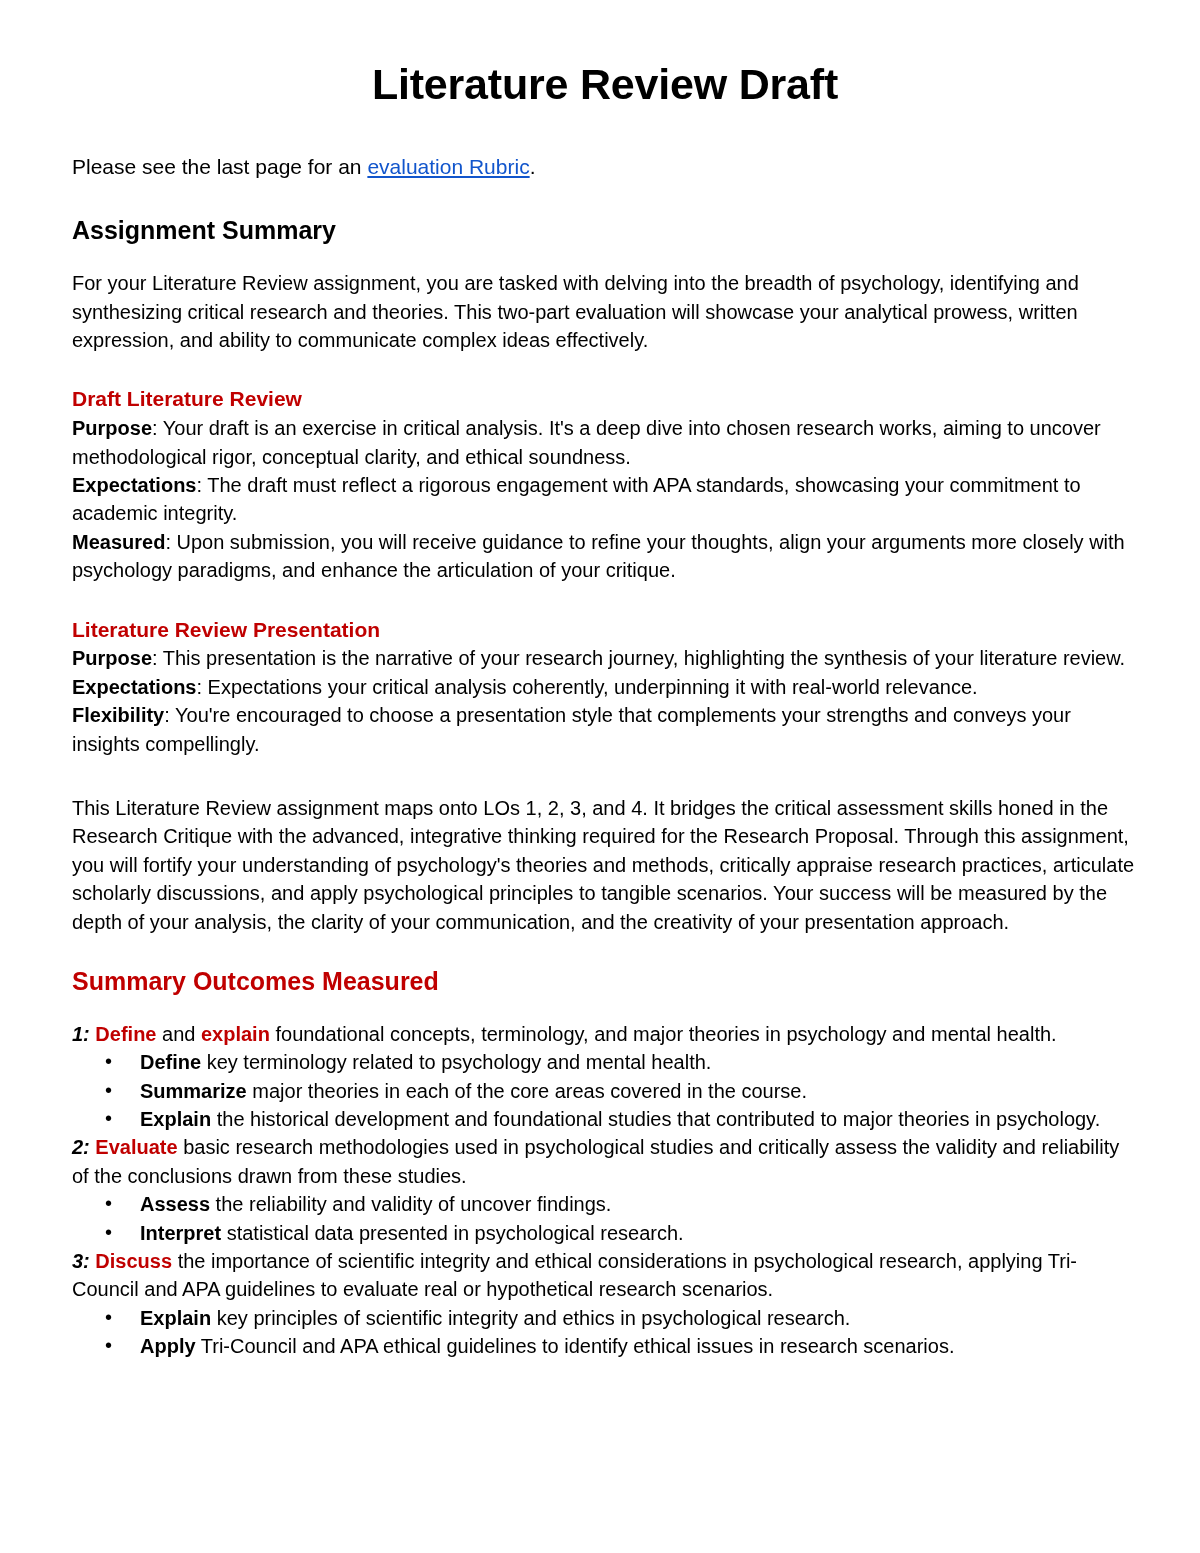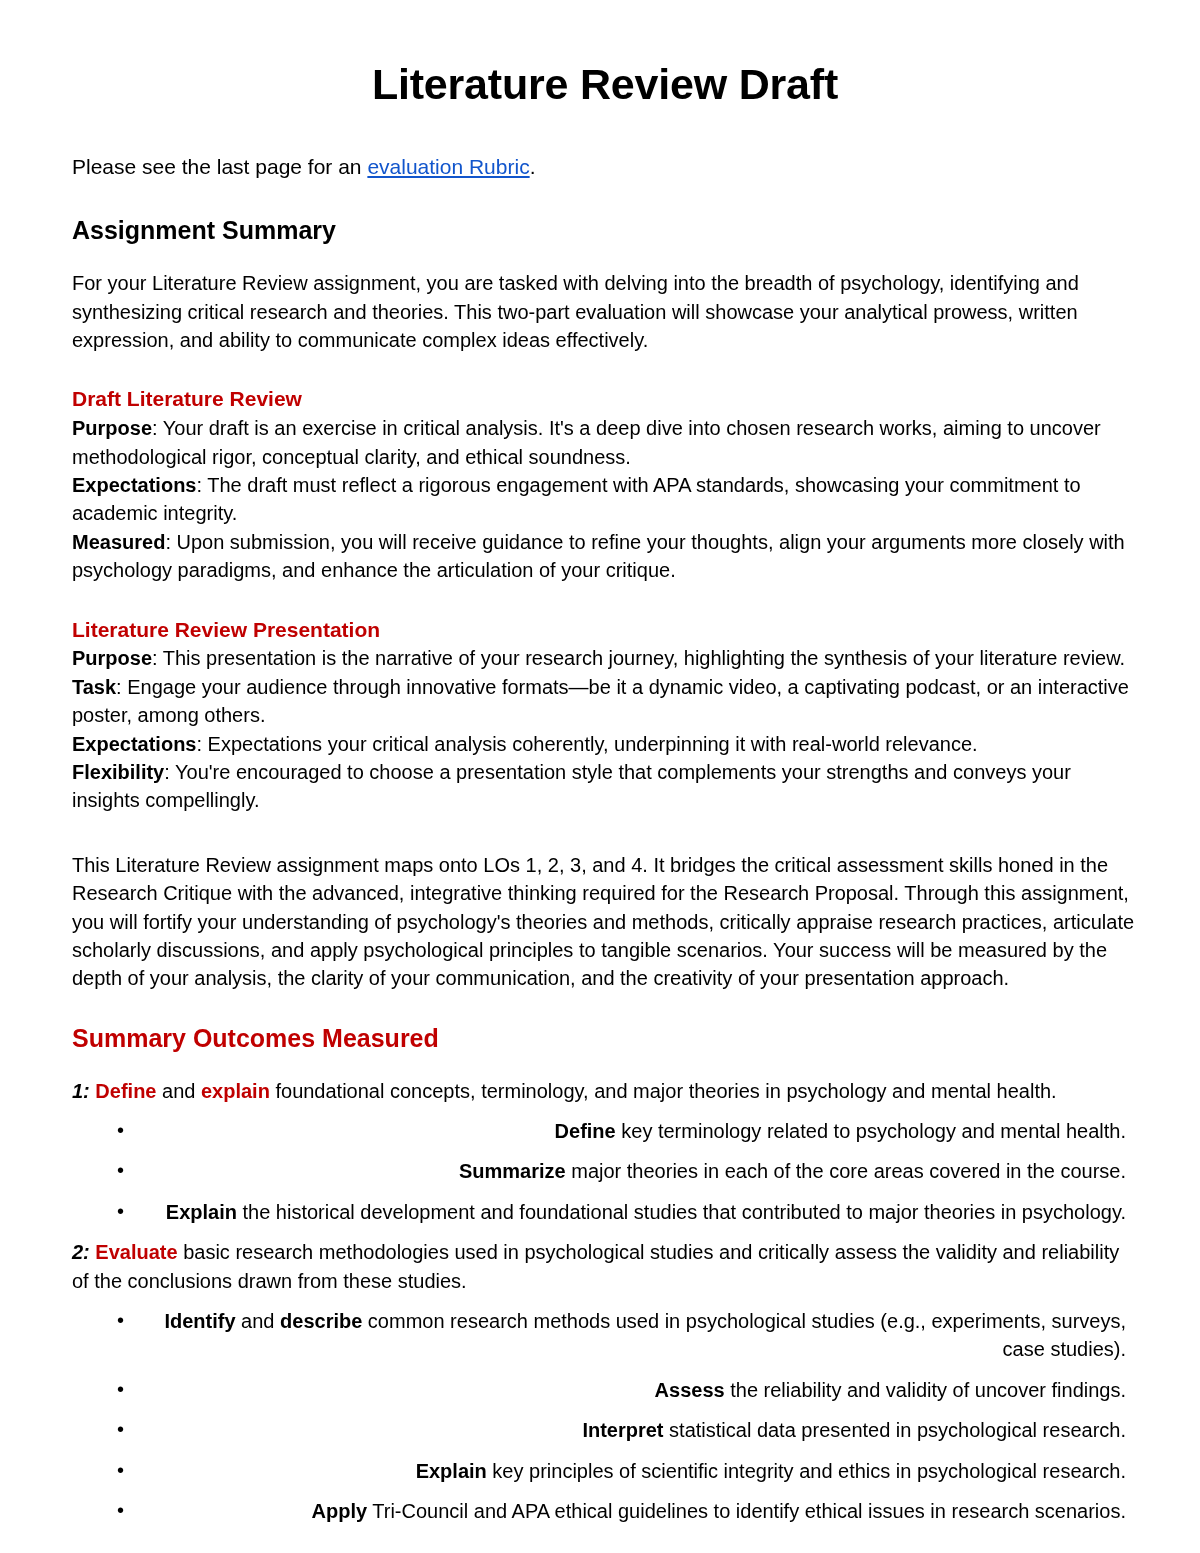--- a/index.html
+++ b/index.html
@@ -82,22 +82,21 @@
   ul.bullets {
     list-style: none;
     margin: 0;
     padding: 0;
   }
   ul.bullets > li {
     font-size: 20px;
     line-height: 1.42;
     position: relative;
     padding-left: 68px;
-    margin: 12px;
-    text-align: right;
+    margin: 0;
   }
   ul.bullets > li::before {
     content: "\2022";
     position: absolute;
     left: 33px;
     top: -1px;
     font-size: 20px;
     line-height: 1.42;
   }
   .group {
@@ -130,21 +129,20 @@
     <p class="body"><b>Measured</b><span>: Upon submission, you will receive guidance to refine your thoughts, align your arguments more closely with psychology paradigms, and enhance the articulation of your critique.</span></p>
   </div>
 
   <div class="gap-md"></div>
 
   <div class="group">
     <h3 class="heading-3">Literature Review Presentation</h3>
 
     <p class="body"><b>Purpose</b><span>: This presentation is the narrative of your research journey, highlighting the synthesis of your literature review.</span></p>
 
-    <p class="body"><b>Task</b><span>: Engage your audience through innovative formats—be it a dynamic video, a captivating podcast, or an interactive poster, among others.</span></p>
 
     <p class="body"><b>Expectations</b><span>: Expectations your critical analysis coherently, underpinning it with real-world relevance.</span></p>
 
     <p class="body"><b>Flexibility</b><span>: You're encouraged to choose a presentation style that complements your strengths and conveys your insights compellingly.</span></p>
   </div>
 
   <div class="gap-lg"></div>
 
   <p class="body block-gap">This Literature Review assignment maps onto LOs 1, 2, 3, and 4. It bridges the critical assessment skills honed in the Research Critique with the advanced, integrative thinking required for the Research Proposal. Through this assignment, you will fortify your understanding of psychology's theories and methods, critically appraise research practices, articulate scholarly discussions, and apply psychological principles to tangible scenarios. Your success will be measured by the depth of your analysis, the clarity of your communication, and the creativity of your presentation approach.</p>
 
@@ -157,27 +155,27 @@
       <li><b>Define</b><span> key terminology related to psychology and mental health.</span></li>
       <li><b>Summarize</b><span> major theories in each of the core areas covered in the course.</span></li>
       <li><b>Explain</b><span> the historical development and foundational studies that contributed to major theories in psychology.</span></li>
     </ul>
   </div>
 
   <div class="group">
     <p class="lo-line"><span class="lo-num">2:</span><span> </span><span class="lo-verb">Evaluate</span><span> basic research methodologies used in psychological studies and critically assess the validity and reliability of the conclusions drawn from these studies.</span></p>
 
     <ul class="bullets">
-      <li><b>Identify</b><span> and </span><b>describe</b><span> common research methods used in psychological studies (e.g., experiments, surveys, case studies).</span></li>
       <li><b>Assess</b><span> the reliability and validity of uncover findings.</span></li>
       <li><b>Interpret</b><span> statistical data presented in psychological research.</span></li>
     </ul>
   </div>
 
   <div class="group">
+    <p class="lo-line"><span class="lo-num">3:</span><span> </span><span class="lo-verb">Discuss</span><span> the importance of scientific integrity and ethical considerations in psychological research, applying Tri-Council and APA guidelines to evaluate real or hypothetical research scenarios.</span></p>
 
     <ul class="bullets">
       <li><b>Explain</b><span> key principles of scientific integrity and ethics in psychological research.</span></li>
       <li><b>Apply</b><span> Tri-Council and APA ethical guidelines to identify ethical issues in research scenarios.</span></li>
     </ul>
   </div>
 
 </div>
 
 </body></html>

